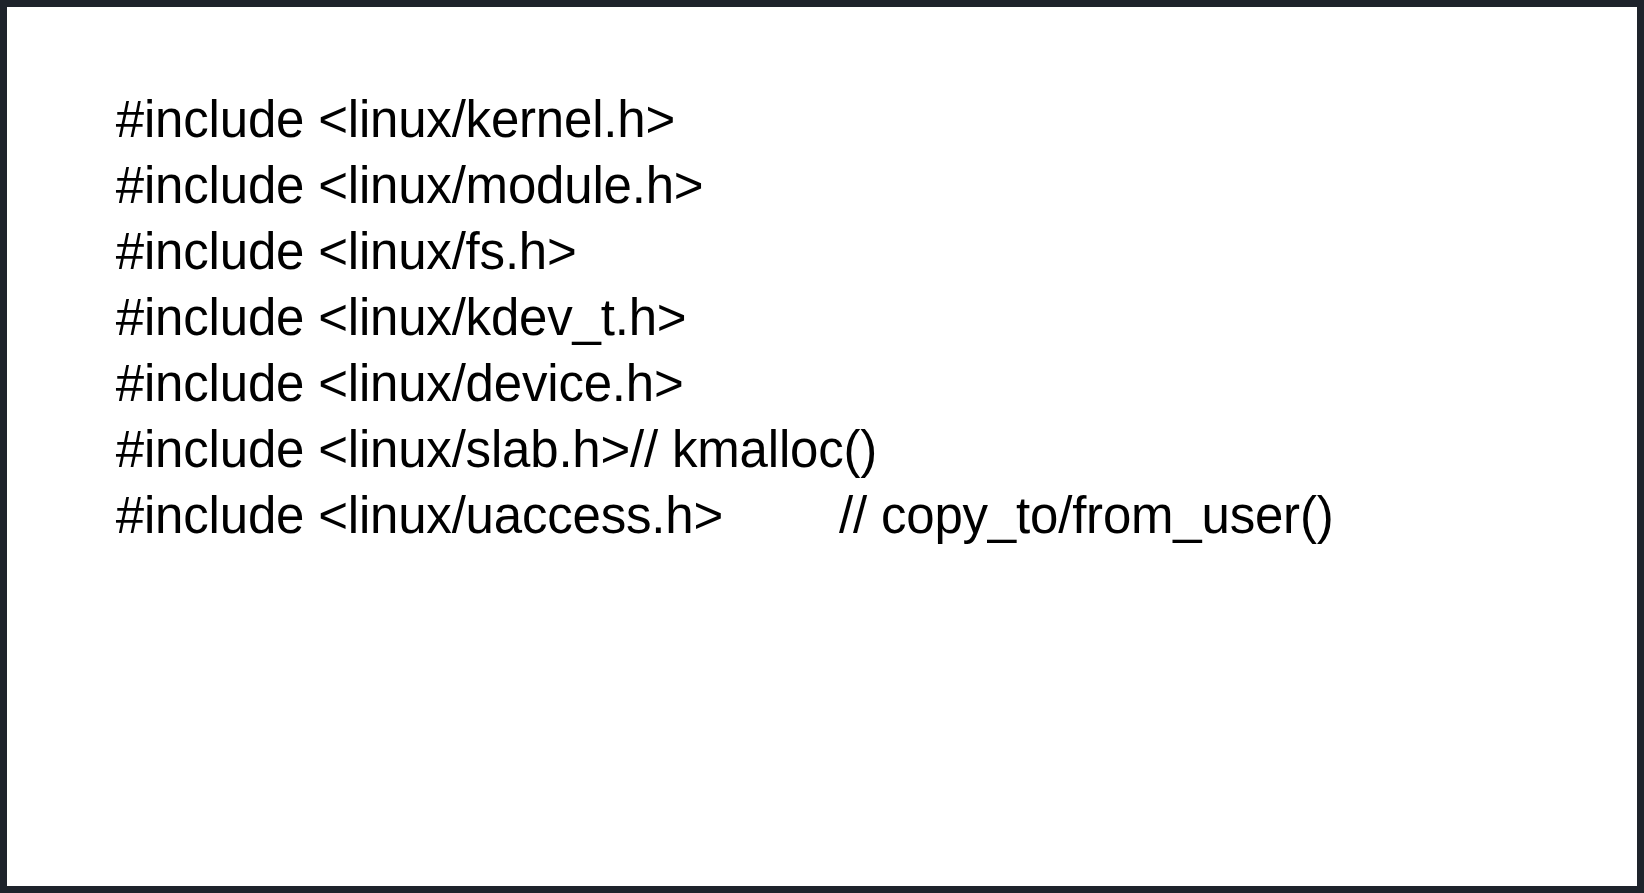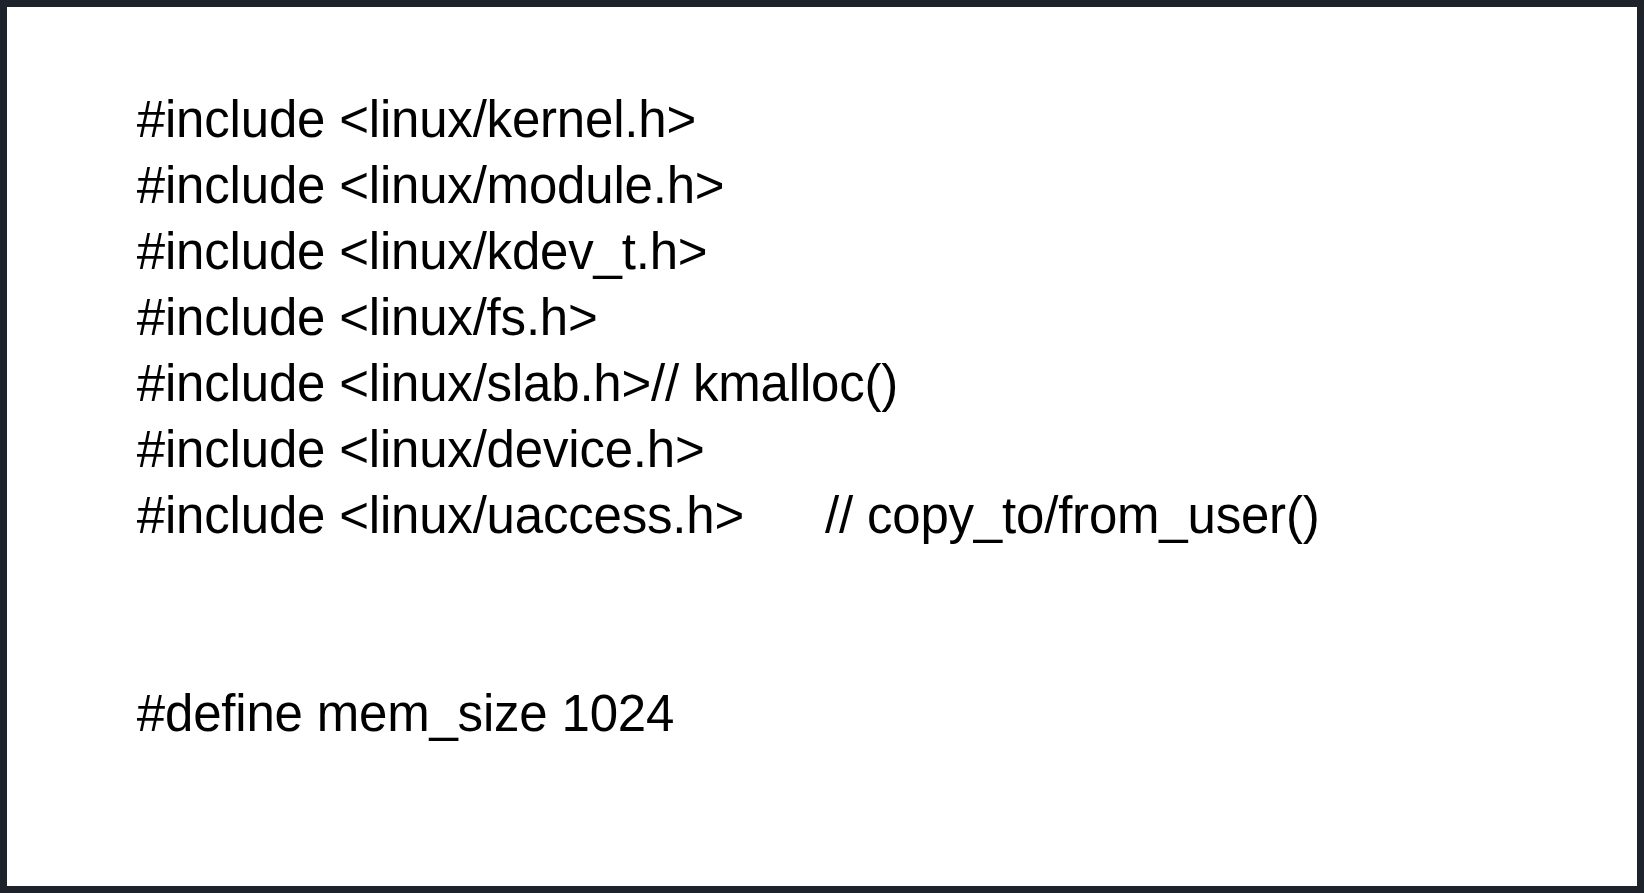--- a/index.html
+++ b/index.html
@@ -43,75 +43,71 @@
     letter-spacing: -0.2px;
   }
 
   .code-line.blank {
     height: 66px;
   }
 
   .ln-text {
     display: inline-block;
     vertical-align: top;
-    margin-left: 21px;
   }
 
   .ln-comment {
     display: inline-block;
     vertical-align: top;
     color: #000000;
   }
 
   
-  .code-line[data-ci="8"] .ln-comment { margin-left: 81px; }
+  .code-line[data-ci="8"] .ln-comment { margin-left: 116px; }
   .code-line[data-ci="9"] .ln-comment { margin-left: 85px; }
 </style>
 </head>
 <body>
 
 <div id="code-frame">
   <div id="code-listing">
 
     <div class="code-line" data-ci="0">
       <span class="ln-text">#include &lt;linux/kernel.h&gt;</span><span class="ln-comment"></span>
     </div>
 
 
     <div class="code-line" data-ci="2">
       <span class="ln-text">#include &lt;linux/module.h&gt;</span><span class="ln-comment"></span>
     </div>
 
+    <div class="code-line" data-ci="4">
+      <span class="ln-text">#include &lt;linux/fs.h&gt;</span><span class="ln-comment"></span>
+    </div>
+
     <div class="code-line" data-ci="3">
       <span class="ln-text">#include &lt;linux/kdev_t.h&gt;</span><span class="ln-comment"></span>
     </div>
 
-    <div class="code-line" data-ci="4">
-      <span class="ln-text">#include &lt;linux/fs.h&gt;</span><span class="ln-comment"></span>
+
+    <div class="code-line" data-ci="6">
+      <span class="ln-text">#include &lt;linux/device.h&gt;</span><span class="ln-comment"></span>
     </div>
-
 
     <div class="code-line" data-ci="7">
       <span class="ln-text">#include &lt;linux/slab.h&gt;</span><span class="ln-comment">// kmalloc()</span>
-    </div>
-
-    <div class="code-line" data-ci="6">
-      <span class="ln-text">#include &lt;linux/device.h&gt;</span><span class="ln-comment"></span>
     </div>
 
     <div class="code-line" data-ci="8">
       <span class="ln-text">#include &lt;linux/uaccess.h&gt;</span><span class="ln-comment">// copy_to/from_user()</span>
     </div>
 
     <div class="code-line" data-ci="9">
       <span class="ln-text"></span><span class="ln-comment"></span>
     </div>
 
     <div class="code-line blank" data-ci="10">
       <span class="ln-text"></span>
     </div>
 
-    <div class="code-line" data-ci="11">
-      <span class="ln-text">#define mem_size 1024</span><span class="ln-comment"></span>
-    </div>
 
   </div>
 </div>
 
 </body></html>

